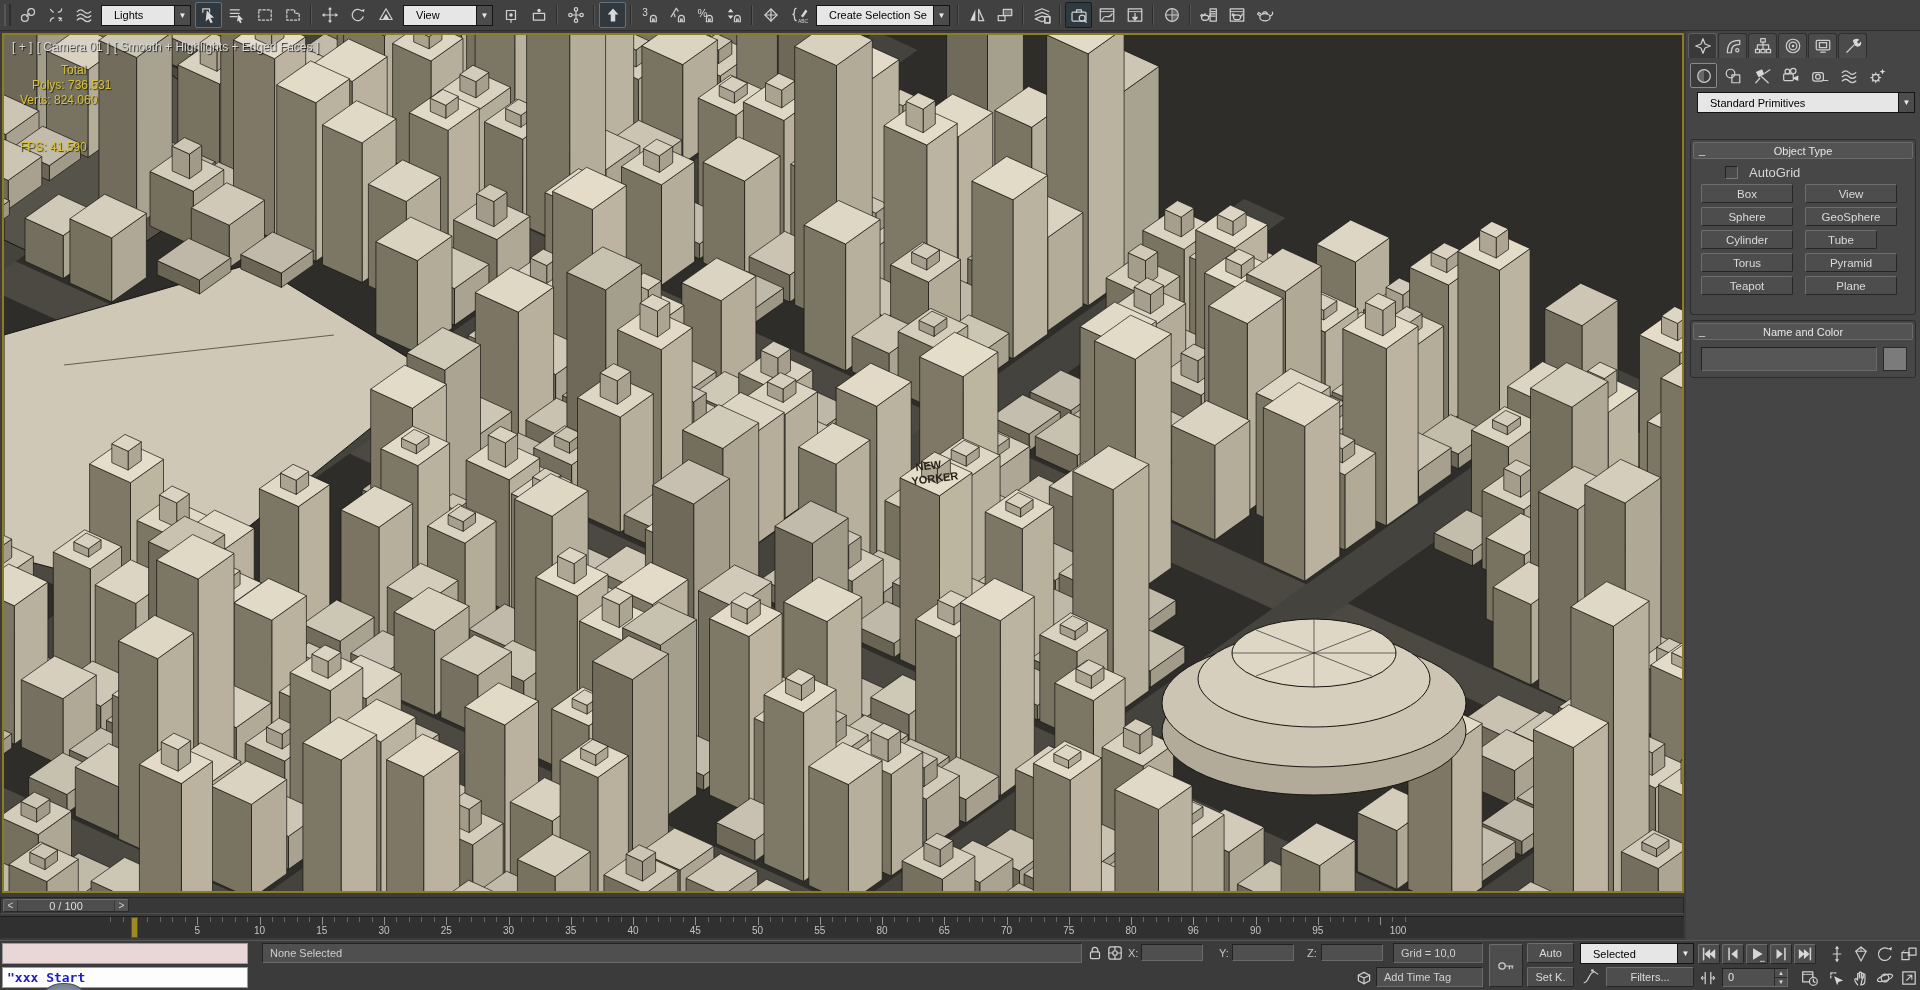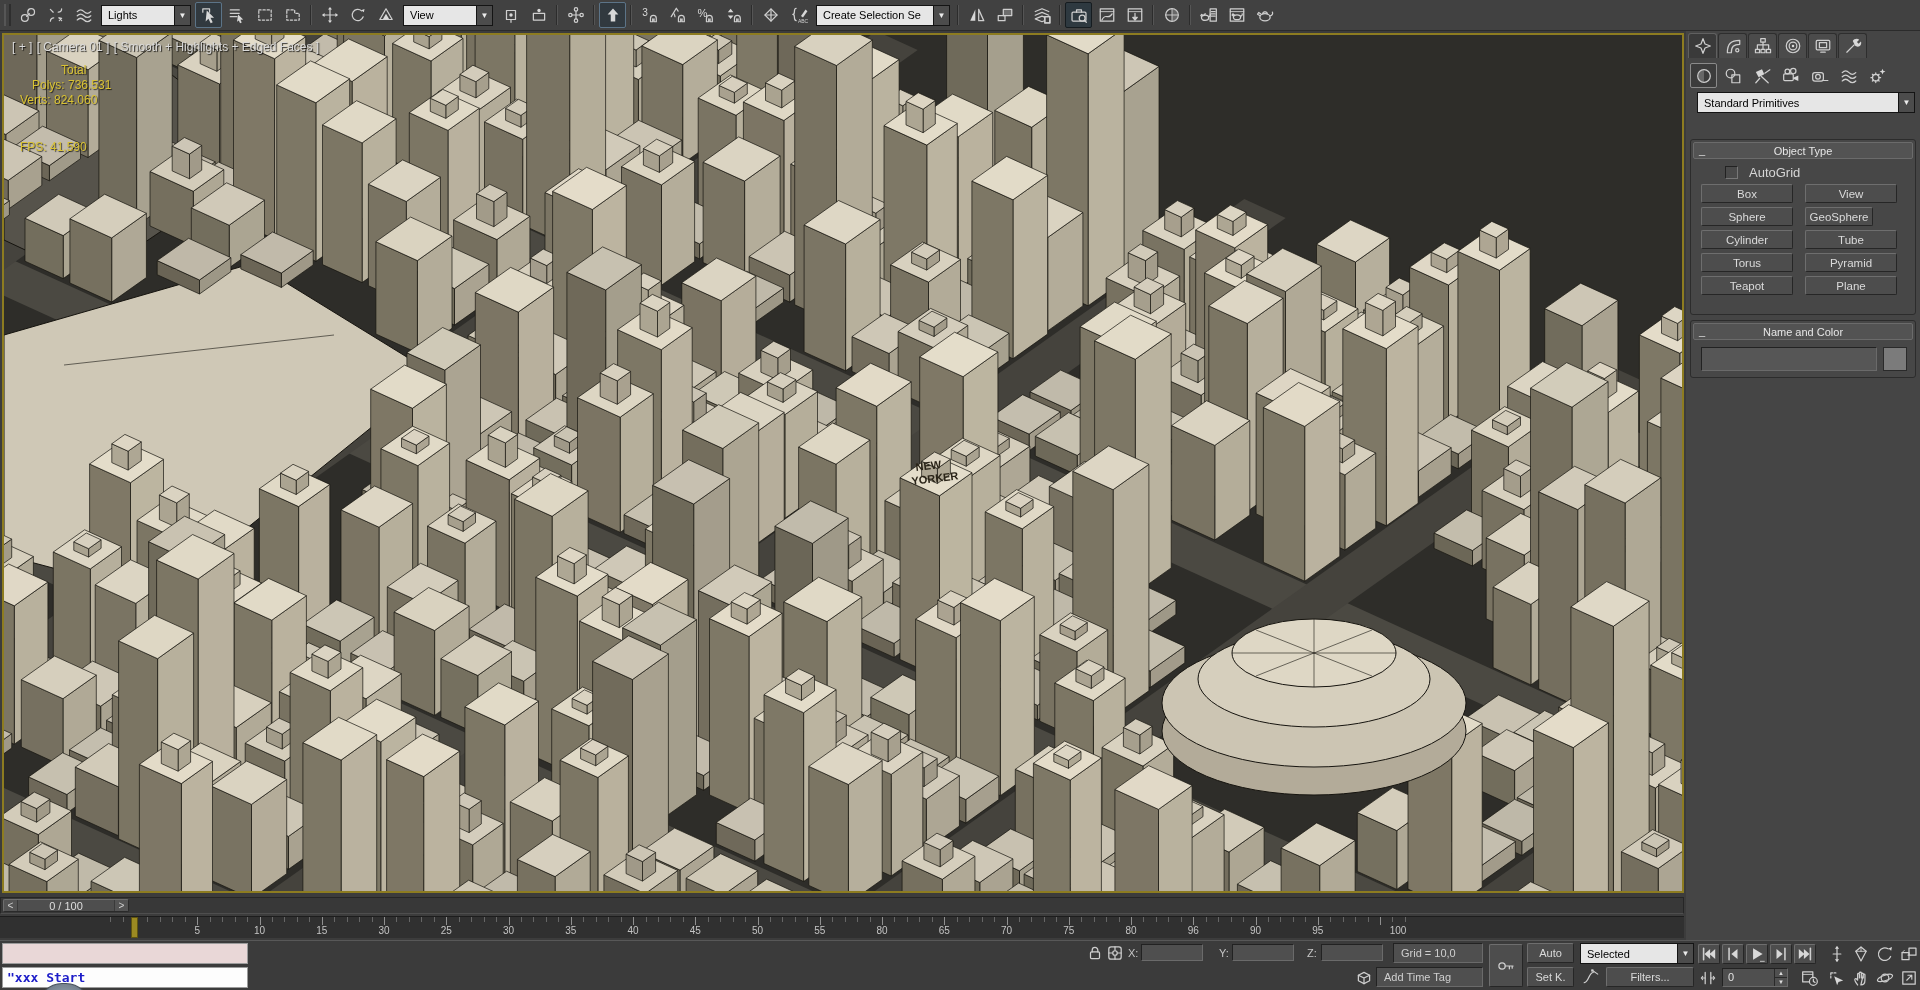--- a/index.html
+++ b/index.html
@@ -9,21 +9,21 @@
   
   #toolbar{position:absolute;left:0;top:0;width:1920px;height:31px;background:#414141;
     border-bottom:1px solid #2b2b2b;display:flex;align-items:center;padding-left:2px;gap:1px;}
   .tb-grip{width:7px;height:22px;border-left:2px solid #565656;border-right:2px solid #2e2e2e;margin:0 2px;}
   .tb-sep{width:2px;height:20px;border-left:1px solid #2c2c2c;border-right:1px solid #555;margin:0 3px;}
   .tb-btn{width:27px;height:26px;display:flex;align-items:center;justify-content:center;border:1px solid transparent;border-radius:2px;flex:0 0 auto;}
   .tb-btn.active{background:#31393f;border-color:#5c7488;}
   .tb-btn.pressed{background:#2e3940;border-color:#161c20;}
   svg.ic{width:18px;height:18px;stroke:#cfcfcf;fill:none;stroke-width:1.1;stroke-linecap:round;stroke-linejoin:round;}
   .combo{display:flex;align-items:center;background:#e6e6e6;border:1px solid #141414;height:21px;margin:0 3px;flex:0 0 auto;}
-  .combo .combo-txt{flex:1;padding:0 6px;font-size:11px;color:#000;white-space:nowrap;overflow:hidden;}
+  .combo .combo-txt{flex:1;padding:0 12px;font-size:11px;color:#000;white-space:nowrap;overflow:hidden;}
   .combo .combo-arr{width:16px;height:100%;background:#4c4c4c;color:#ececec;font-size:8px;display:flex;align-items:center;justify-content:center;border-left:1px solid #141414;}
 
   
   #viewport{position:absolute;left:2px;top:33px;width:1682px;height:860px;background:#34332e;
     border:2px solid #8d7c20;overflow:hidden;}
   #city{position:absolute;left:0;top:0;}
   #vp-label{position:absolute;left:8px;top:5px;font-size:12px;color:#dadada;text-shadow:1px 1px 1px rgba(0,0,0,.8);}
   #vp-label span{margin-right:1px;}
   #vp-stats{position:absolute;left:0;top:0;color:#d9c233;font-size:12px;text-shadow:1px 1px 1px rgba(0,0,0,.7);}
   #vp-stats .st{position:absolute;white-space:nowrap;}
@@ -2041,23 +2041,23 @@
     <div class="roll-head">
       <span class="roll-min">_</span>
       <span>Object Type</span>
     </div>
     <div style="position:absolute;left:34px;top:26px" class="checkbox"></div>
     <div style="position:absolute;left:58px;top:25px;font-size:13px;color:#d6d6d6">AutoGrid</div>
     <div id="objtype-grid">
         <div class="btn3d" style="position: absolute; left: 10px; top: 44px; width: 92px; height: 19px;">Box</div>
         <div class="btn3d" style="position: absolute; left: 114px; top: 44px; width: 92px; height: 19px;">View</div>
         <div class="btn3d" style="position: absolute; left: 10px; top: 67px; width: 92px; height: 19px;">Sphere</div>
-        <div class="btn3d" style="position: absolute; left: 114px; top: 67px; width: 68px; height: 19px;">GeoSphere</div>
+        <div class="btn3d" style="position: absolute; left: 114px; top: 67px; width: 92px; height: 19px;">GeoSphere</div>
         <div class="btn3d" style="position: absolute; left: 10px; top: 90px; width: 92px; height: 19px;">Cylinder</div>
-        <div class="btn3d" style="position: absolute; left: 114px; top: 90px; width: 92px; height: 19px;">Tube</div>
+        <div class="btn3d" style="position: absolute; left: 114px; top: 90px; width: 72px; height: 19px;">Tube</div>
         <div class="btn3d" style="position: absolute; left: 10px; top: 113px; width: 92px; height: 19px;">Torus</div>
         <div class="btn3d" style="position: absolute; left: 114px; top: 113px; width: 92px; height: 19px;">Pyramid</div>
         <div class="btn3d" style="position: absolute; left: 10px; top: 136px; width: 92px; height: 19px;">Teapot</div>
         <div class="btn3d" style="position: absolute; left: 114px; top: 136px; width: 92px; height: 19px;">Plane</div>
       </div>
   </div>
 
   <div class="rollout" style="top:289px;height:58px">
     <div class="roll-head">
       <span class="roll-min">_</span>
@@ -2210,20 +2210,21 @@
     <div class="tick-label" style="left:1317.8px">95</div>
     <div class="tick-label" style="left:1398px">100</div>
     <div id="frame-marker" style="left:131px"></div>
   </div>
 
 <div id="statusbar">
   <div id="listener-pink"></div>
   <div id="listener-white">"xxx Start</div>
   <div id="start-orb"></div>
 
+  <div class="sfield sunken" style="left:262px;top:2px;width:820px;height:20px">None Selected</div>
 
   <div class="sbtn" style="left:1086px;top:3px;width:18px;height:18px">
       <svg class="ic" viewBox="0 0 16 16">
         <rect x="4" y="7" width="8" height="6" rx="1"></rect>
         <path d="M5.5 7V5.5a2.5 2.5 0 0 1 5 0V7"></path>
       </svg>
     </div>
   <div class="sbtn" style="left:1106px;top:3px;width:18px;height:18px">
       <svg class="ic" viewBox="0 0 16 16">
         <rect x="2.5" y="2.5" width="11" height="11" rx="2"></rect>

